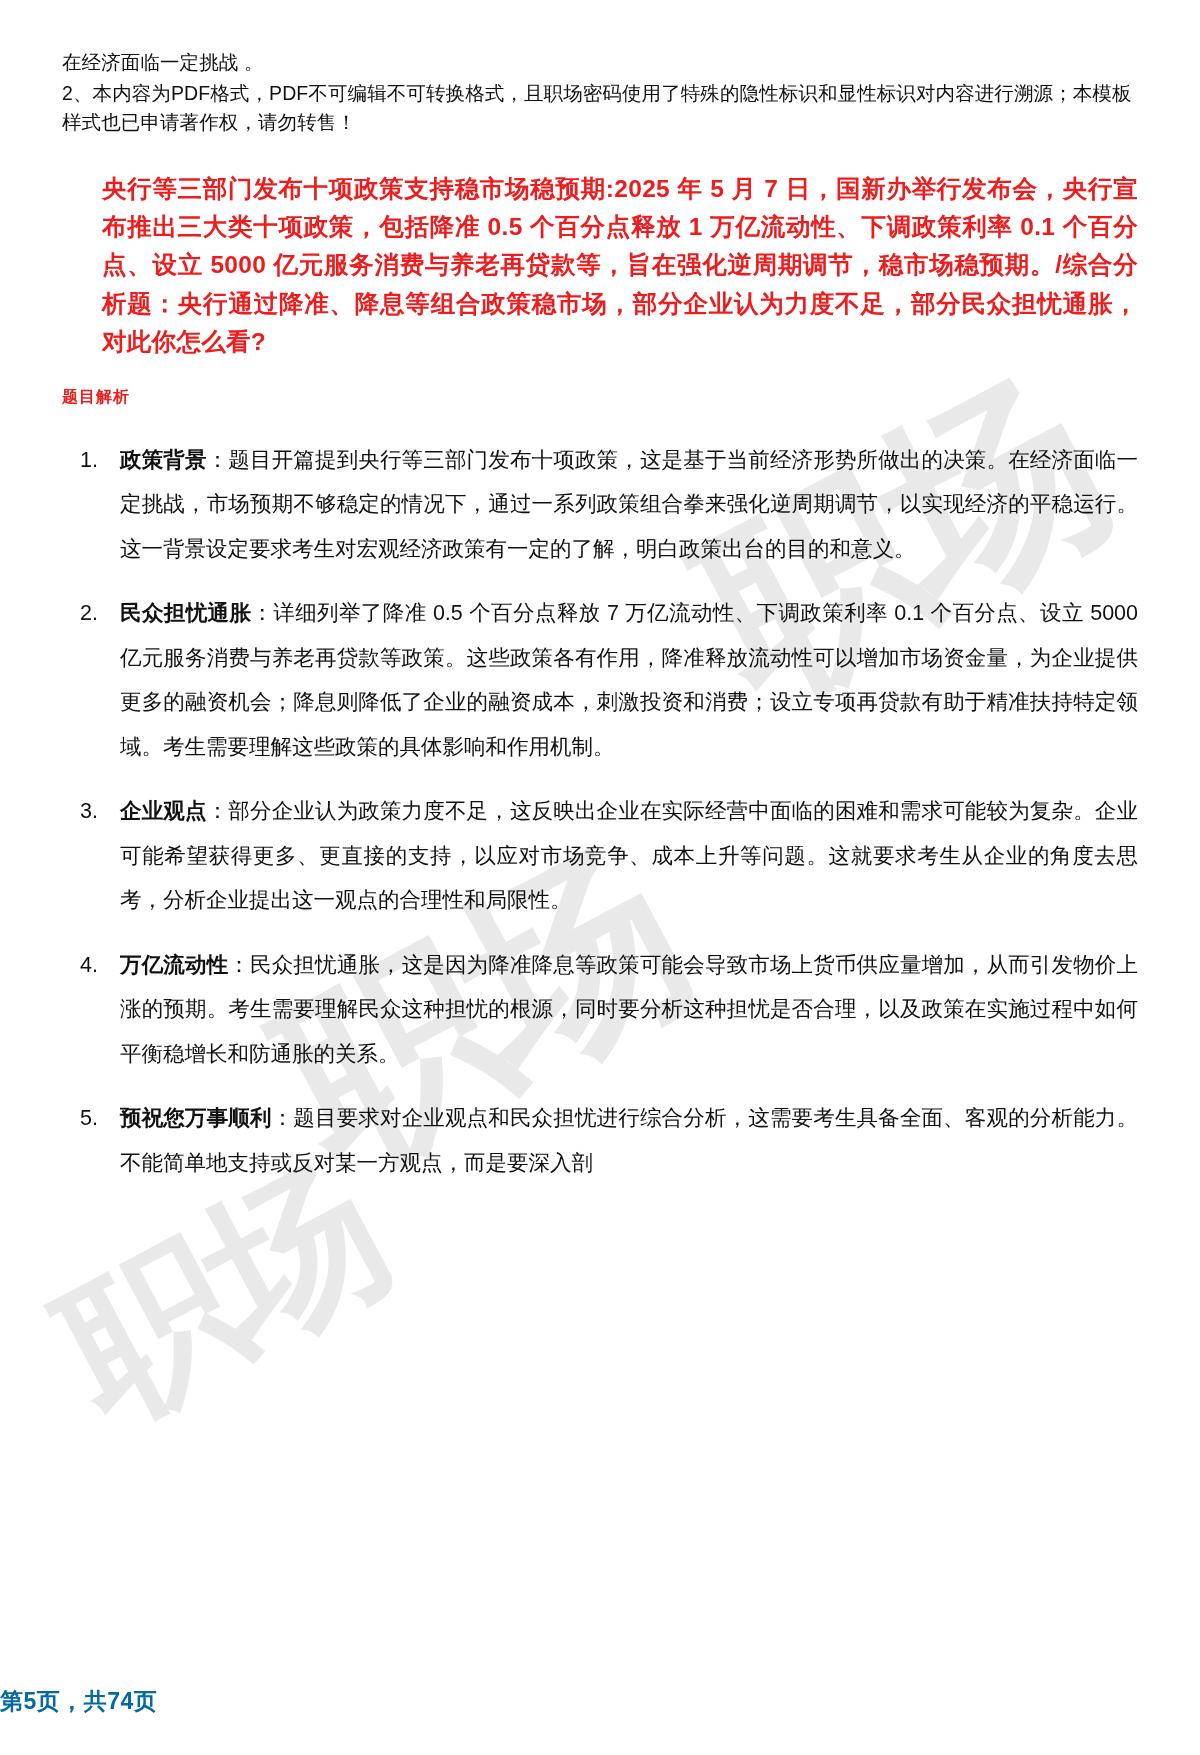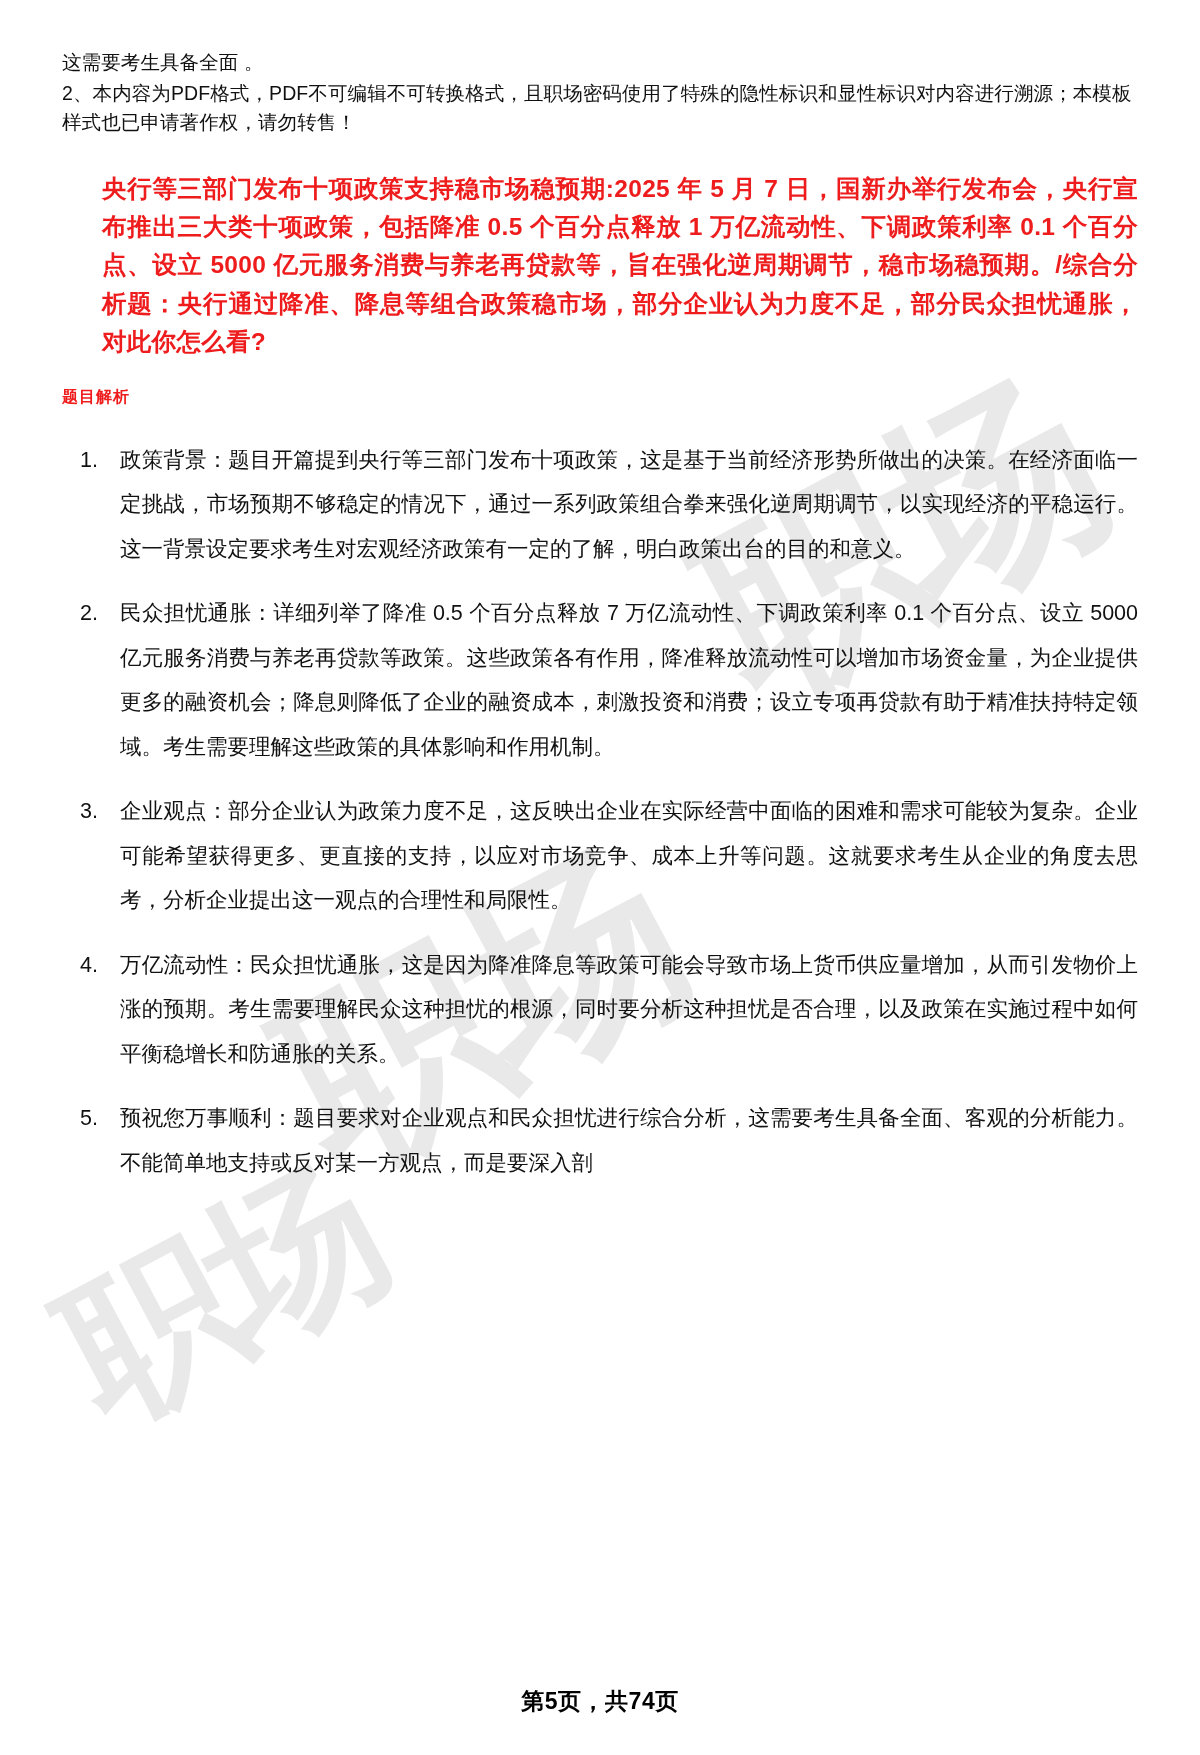--- a/index.html
+++ b/index.html
@@ -107,52 +107,51 @@
   ol.analysis > li::before {
     content: counter(item) ".";
     position: absolute;
     left: 18px;
     top: 0;
     font-size: 21.5px;
     line-height: 2.07;
     color: #111111;
   }
   .li-term {
-    font-weight: 400;
+    font-weight: 700;
   }
 
   
   .footer {
     position: absolute;
     left: 0;
     bottom: 38px;
     width: 100%;
-    text-align: center;
     font-size: 23px;
     font-weight: 700;
-    color: #000000;
+    color: #0369a1;
     z-index: 2;
     letter-spacing: 0.5px;
   }
 </style>
 </head>
 <body>
 
 <div class="page">
 
   <div class="watermark">
     <div class="wm-glyph wm1">职场</div>
     <div class="wm-glyph wm2">职场</div>
     <div class="wm-glyph wm3">职场</div>
   </div>
 
   <div class="content">
 
     <div class="preamble">
-      <p>这需要考生具备全面 。</p>
+      <p>在经济面临一定挑战 。</p>
       <p>2、本内容为PDF格式，PDF不可编辑不可转换格式，且职场密码使用了特殊的隐性标识和显性标识对内容进行溯源；本模板样式也已申请著作权，请勿转售！</p>
     </div>
 
     <div class="question-block">央行等三部门发布十项政策支持稳市场稳预期:2025 年 5 月 7 日，国新办举行发布会，央行宣布推出三大类十项政策，包括降准 0.5 个百分点释放 1 万亿流动性、下调政策利率 0.1 个百分点、设立 5000 亿元服务消费与养老再贷款等，旨在强化逆周期调节，稳市场稳预期。/综合分析题：央行通过降准、降息等组合政策稳市场，部分企业认为力度不足，部分民众担忧通胀，对此你怎么看?</div>
 
     <div class="section-heading">题目解析</div>
 
     <ol class="analysis">
       <li>
         <span class="li-term">政策背景</span><span>：题目开篇提到央行等三部门发布十项政策，这是基于当前经济形势所做出的决策。在经济面临一定挑战，市场预期不够稳定的情况下，通过一系列政策组合拳来强化逆周期调节，以实现经济的平稳运行。这一背景设定要求考生对宏观经济政策有一定的了解，明白政策出台的目的和意义。</span>

